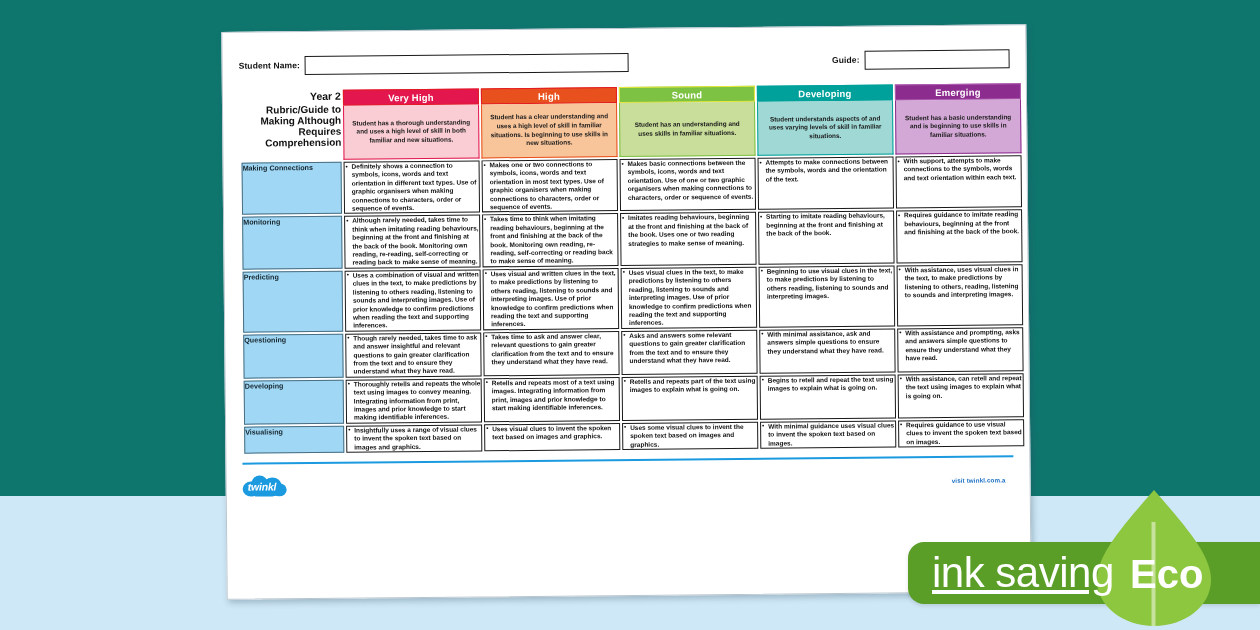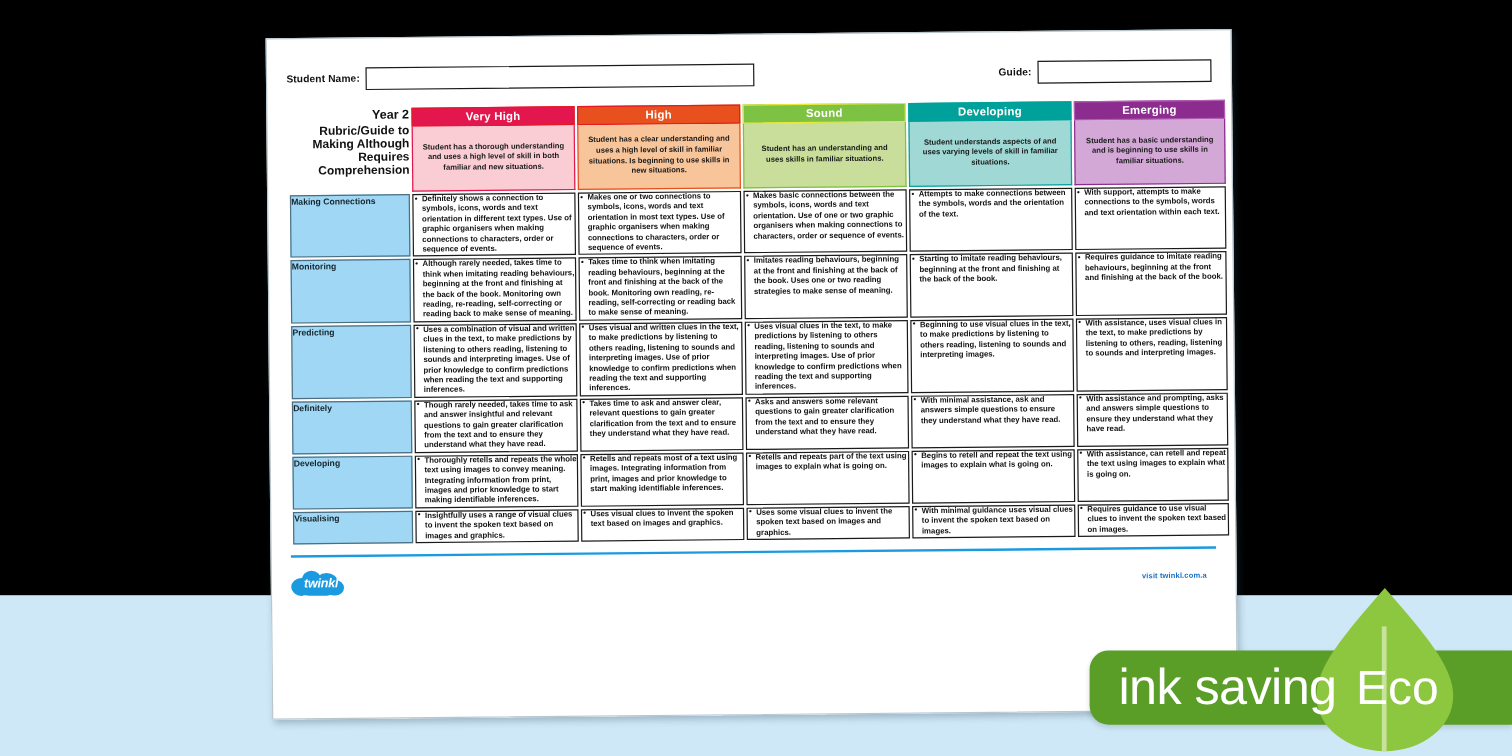--- a/index.html
+++ b/index.html
@@ -9,21 +9,21 @@
     height: 630px;
     overflow: hidden;
     background: #cfe8f7;
     font-family: "Liberation Sans", sans-serif;
   }
 
   #stage {
     position: relative;
     width: 1260px;
     height: 496px;
-    background: #000000;
+    background: #0f766e;
   }
 
   
   #sheet-wrap {
     position: absolute;
     left: 224px;
     top: 28px;
     width: 805px;
     height: 568px;
     transform: rotate(-0.55deg);
@@ -161,21 +161,20 @@
   }
   .tw-logo .b1 { left: 0;   top: 7px;  width: 17px; height: 15px; }
   .tw-logo .b2 { left: 9px; top: 1px;  width: 16px; height: 15px; }
   .tw-logo .b3 { left: 20px;top: 3px;  width: 19px; height: 17px; }
   .tw-logo .b4 { left: 29px;top: 9px;  width: 15px; height: 13px; }
   .tw-logo .b5 { left: 6px; top: 5px;  width: 32px; height: 17px; border-radius: 9px;}
   .tw-logo .word {
     position: absolute;
     left: 5px; top: 6px;
     width: 40px;
-    text-align: center;
     color: #fff;
     font-size: 10.5px;
     font-style: italic;
     font-weight: bold;
     z-index: 3;
     letter-spacing: -.2px;
   }
   .footer-spacer { flex: 1; }
   .visit {
     color: #1b6fc4;
@@ -213,28 +212,29 @@
   }
   #eco .bar-text {
     position: absolute;
     left: 24px;
     top: 27px;
     font-size: 42px;
     color: #ffffff;
     font-weight: normal;
     letter-spacing: -.5px;
     line-height: 48px;
+    text-decoration: underline;
   }
   #eco .eco-text {
     position: absolute;
     left: 222px;
     top: 29px;
     font-size: 40px;
     color: #ffffff;
-    font-weight: normal;
+    font-weight: bold;
     line-height: 46px;
     z-index: 4;
   }
 </style>
 </head>
 <body>
 
 <div id="stage">
 
   <div id="sheet-wrap">
@@ -375,21 +375,21 @@
                   <li>Beginning to use visual clues in the text, to make predictions by listening to others reading, listening to sounds and interpreting images.</li>
                 </ul>
               </td>
               <td class="cell">
                 <ul>
                   <li>With assistance, uses visual clues in the text, to make predictions by listening to others, reading, listening to sounds and interpreting images.</li>
                 </ul>
               </td>
             </tr>
             <tr>
-              <td class="crit">Definitely</td>
+              <td class="crit">Questioning</td>
               <td class="cell">
                 <ul>
                   <li>Though rarely needed, takes time to ask and answer insightful and relevant questions to gain greater clarification from the text and to ensure they understand what they have read.</li>
                 </ul>
               </td>
               <td class="cell">
                 <ul>
                   <li>Takes time to ask and answer clear, relevant questions to gain greater clarification from the text and to ensure they understand what they have read.</li>
                 </ul>
               </td>

